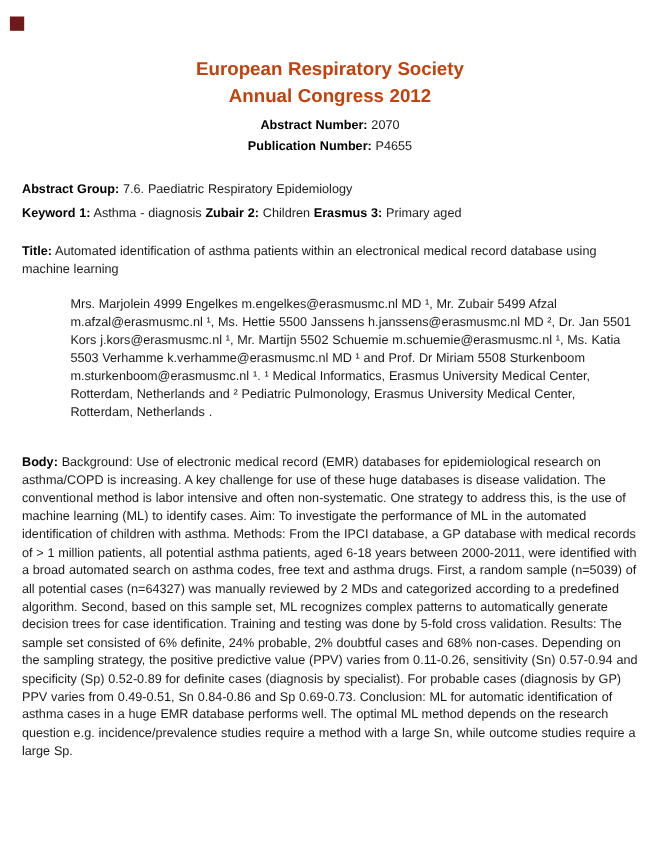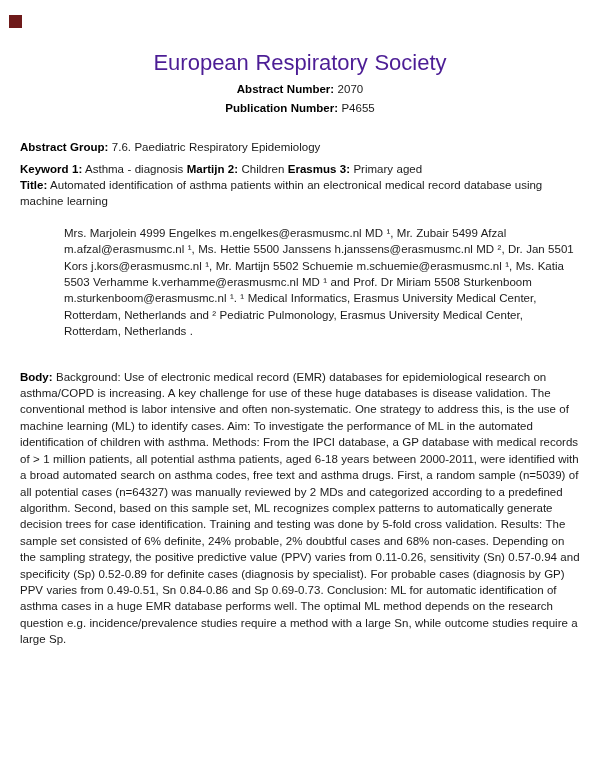--- a/index.html
+++ b/index.html
@@ -18,57 +18,58 @@
     position: absolute;
     left: 9px;
     top: 15px;
     width: 13px;
     height: 13px;
   }
   .doc { padding: 0 20px; }
   .congress-title {
     margin-top: 50px;
     text-align: center;
-    font-weight: normal;
-    font-size: 22px;
+    font-weight: bold;
+    font-size: 17px;
     line-height: 25px;
-    color: #4c1d95;
+    color: #c2410c;
   }
   .meta-numbers {
     margin-top: 5px;
     text-align: center;
     line-height: 19px;
   }
   .meta-group { margin-top: 21px; line-height: 16px; }
   .meta-keywords { margin-top: 6px; line-height: 16px; }
-  .para-title { }
+  .para-title { margin-top: 19px; }
   .para-authors { margin-top: 15px; margin-left: 44px; }
   .para-body { margin-top: 29px; }
   b { font-weight: bold; color: #000000; }
   p, div { word-spacing: 0.02em; }
 </style>
 </head>
 <body>
 
 <div class="corner-marker" style="background: rgb(110, 26, 26);"></div>
 
 <div class="doc">
 
   <div class="congress-title">
     <div>European Respiratory Society</div>
+    <div>Annual Congress 2012</div>
   </div>
 
   <div class="meta-numbers">
     <div><b>Abstract Number:</b> <span>2070</span></div>
     <div><b>Publication Number:</b> <span>P4655</span></div>
   </div>
 
   <div class="meta-group"><b>Abstract Group:</b> <span>7.6. Paediatric Respiratory Epidemiology</span></div>
 
-  <div class="meta-keywords"><b>Keyword 1:</b> <span>Asthma - diagnosis</span> <b>Martijn 2:</b> <span>Children</span> <b>Erasmus 3:</b> <span>Primary aged</span></div>
+  <div class="meta-keywords"><b>Keyword 1:</b> <span>Asthma - diagnosis</span> <b>Zubair 2:</b> <span>Children</span> <b>Erasmus 3:</b> <span>Primary aged</span></div>
 
   <p class="para-title"><b>Title:</b> <span>Automated identification of asthma patients within an electronical medical record database using machine learning</span></p>
 
   <p class="para-authors"><span>Mrs. Marjolein 4999 Engelkes m.engelkes@erasmusmc.nl MD ¹, Mr. Zubair 5499 Afzal m.afzal@erasmusmc.nl ¹, Ms. Hettie 5500 Janssens h.janssens@erasmusmc.nl MD ², Dr. Jan 5501 Kors j.kors@erasmusmc.nl ¹, Mr. Martijn 5502 Schuemie m.schuemie@erasmusmc.nl ¹, Ms. Katia 5503 Verhamme k.verhamme@erasmusmc.nl MD ¹ and Prof. Dr Miriam 5508 Sturkenboom m.sturkenboom@erasmusmc.nl ¹. ¹ Medical Informatics, Erasmus University Medical Center, Rotterdam, Netherlands and ² Pediatric Pulmonology, Erasmus University Medical Center, Rotterdam, Netherlands .</span></p>
 
   <p class="para-body"><b>Body:</b> <span>Background: Use of electronic medical record (EMR) databases for epidemiological research on asthma/COPD is increasing. A key challenge for use of these huge databases is disease validation. The conventional method is labor intensive and often non-systematic. One strategy to address this, is the use of machine learning (ML) to identify cases. Aim: To investigate the performance of ML in the automated identification of children with asthma. Methods: From the IPCI database, a GP database with medical records of &gt; 1 million patients, all potential asthma patients, aged 6-18 years between 2000-2011, were identified with a broad automated search on asthma codes, free text and asthma drugs. First, a random sample (n=5039) of all potential cases (n=64327) was manually reviewed by 2 MDs and categorized according to a predefined algorithm. Second, based on this sample set, ML recognizes complex patterns to automatically generate decision trees for case identification. Training and testing was done by 5-fold cross validation. Results: The sample set consisted of 6% definite, 24% probable, 2% doubtful cases and 68% non-cases. Depending on the sampling strategy, the positive predictive value (PPV) varies from 0.11-0.26, sensitivity (Sn) 0.57-0.94 and specificity (Sp) 0.52-0.89 for definite cases (diagnosis by specialist). For probable cases (diagnosis by GP) PPV varies from 0.49-0.51, Sn 0.84-0.86 and Sp 0.69-0.73. Conclusion: ML for automatic identification of asthma cases in a huge EMR database performs well. The optimal ML method depends on the research question e.g. incidence/prevalence studies require a method with a large Sn, while outcome studies require a large Sp.</span></p>
 
 </div>
 
 </body></html>

